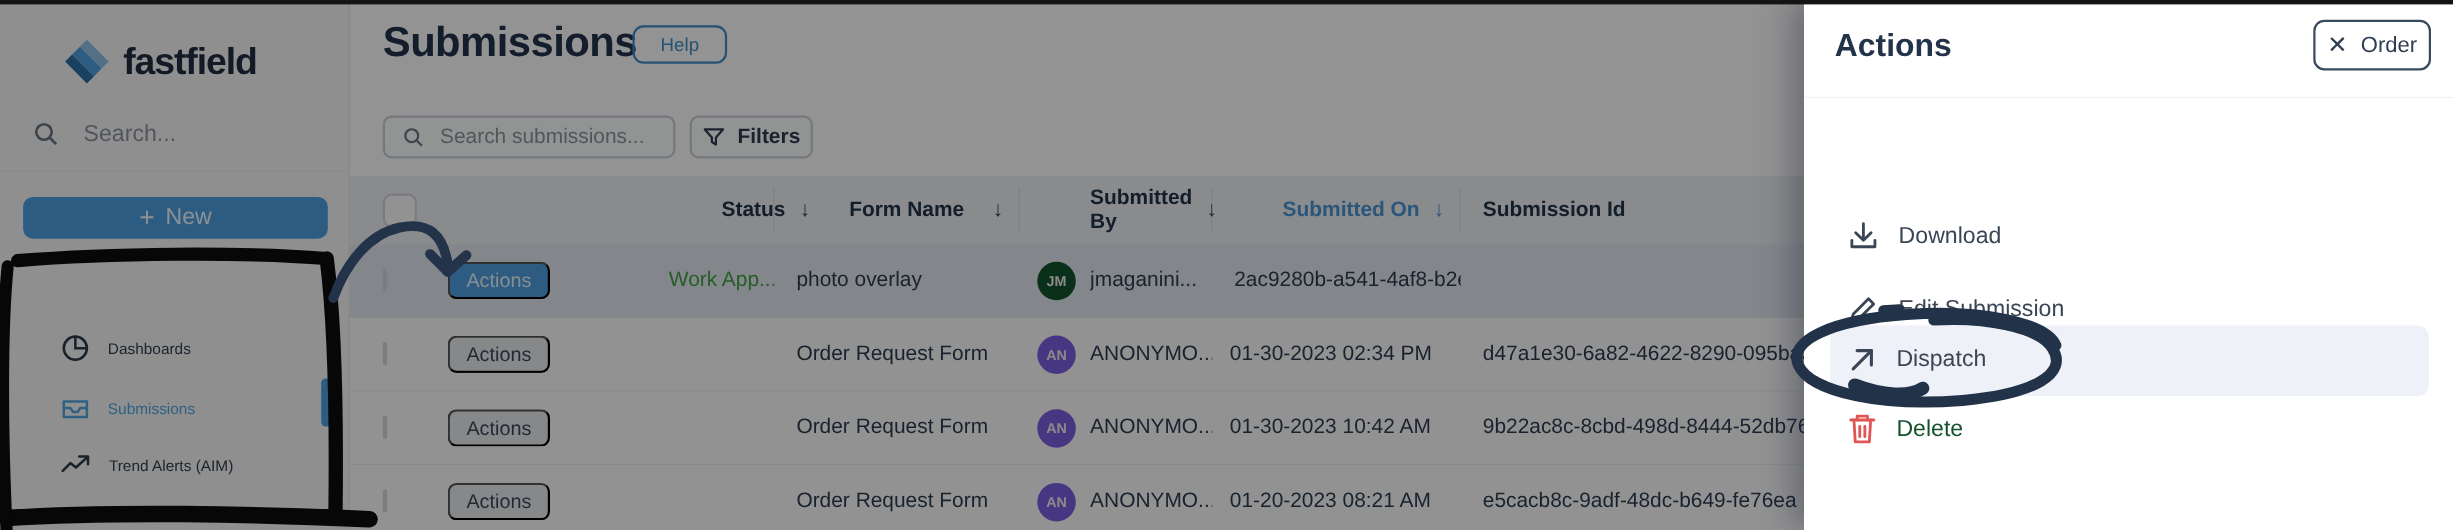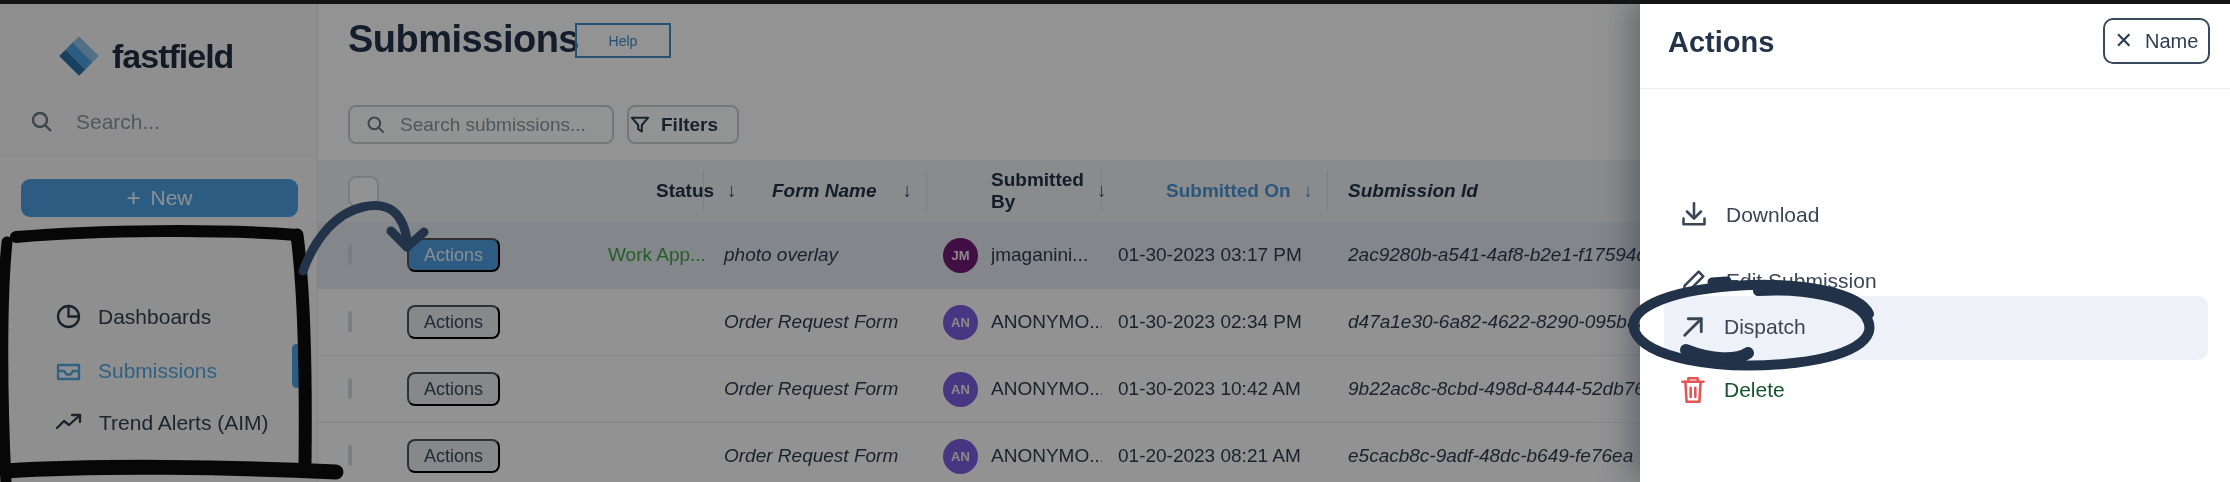--- a/index.html
+++ b/index.html
@@ -19,43 +19,43 @@
   .logo-text { font-size:34px; font-weight:bold; color:#1f2d40; letter-spacing:-1px; }
   .side-search { position:absolute; top:110px; left:30px; display:flex; gap:22px; }
   .side-search-text { font-size:21px; color:#8d959f; }
   .side-divider { position:absolute; top:155px; left:0; width:318px; height:1px; background:#e7e9ec; }
   .new-btn { position:absolute; top:179px; left:21px; width:277px; height:38px; background:#4e9fe0; border-radius:9px; display:flex; align-items:center; justify-content:center; gap:10px; color:#f2f8fd; font-size:21px; }
   .new-plus { font-size:24px; line-height:1; }
   .section-hdr { position:absolute; top:246px; left:40px; width:258px; display:flex; align-items:center; }
   .section-hdr-label { font-size:23px; font-weight:bold; color:#24344a; }
   .section-chevron { margin-left:auto; margin-right:18px; }
   .side-item { position:absolute; left:55px; display:flex; align-items:center; gap:16px; }
-  .side-item .lbl { font-size:21px; color:#33404f; }
+  .side-item .lbl { font-size:14px; color:#33404f; }
   .side-item.active .lbl { color:#52a7e0; }
   .active-bar { position:absolute; left:292px; top:344px; width:9px; height:44px; border-radius:5px; background:#4e9fe0; }
 
   
   .main { position:absolute; top:0; left:318px; width:1912px; height:482px; background:#fdfdfe; z-index:5; }
   .page-title { position:absolute; top:18px; left:30px; font-size:38px; font-weight:bold; color:#22334a; letter-spacing:-0.5px; }
-  .help-btn { position:absolute; top:23px; left:257px; width:96px; height:35px; border:2px solid #3f8ec9; border-radius:0; color:#3f8ec9; font-size:14px; display:flex; align-items:center; justify-content:center; background:transparent; }
+  .help-btn { position:absolute; top:23px; left:257px; width:86px; height:35px; border:2px solid #3f8ec9; border-radius:10px; color:#3f8ec9; font-size:17px; display:flex; align-items:center; justify-content:center; background:transparent; }
   .tbl-search { position:absolute; top:105px; left:30px; width:266px; height:39px; border:2px solid #c9ced6; border-radius:8px; display:flex; align-items:center; gap:14px; padding-left:16px; background:#fcfdfe; }
   .tbl-search-text { font-size:19px; color:#8d959f; }
-  .filters-btn { position:absolute; top:105px; left:309px; width:112px; height:39px; border:2px solid #c9ced6; border-radius:8px; display:flex; align-items:center; justify-content:flex-start; gap:10px; background:#fcfdfe; }
+  .filters-btn { position:absolute; top:105px; left:309px; width:112px; height:39px; border:2px solid #c9ced6; border-radius:8px; display:flex; align-items:center; justify-content:center; gap:10px; background:#fcfdfe; }
   .filters-label { font-size:19px; font-weight:bold; color:#2b3b4e; }
 
   
   .table-wrap { position:absolute; top:160px; left:0; width:1912px; }
   .trow { display:grid; grid-template-columns:52px 206px 98px 223px 175px 226px 1fr; align-items:center; padding-left:30px; }
   .thead { height:62px; background:#edeff2; }
   .thead .hcell { display:flex; align-items:center; height:40px; font-size:19px; font-weight:bold; color:#22344a; }
   .hcell.b-r { border-right:1px solid #d8dbe0;margin-left:48px; }
   .hcell .arrow { font-size:19px; margin-left:13px; color:#3c4a5c; }
   .hcell .arrow.push { margin-left:auto; margin-right:14px; }
   .hcell.sorted, .hcell.sorted .arrow { color:#4a95d6; }
-  .pad20 { padding-left:20px;font-style:italic; } .pad16 { padding-left:16px; } .pad2 { padding-left:2px; }
+  .pad20 { padding-left:20px; } .pad16 { padding-left:16px; } .pad2 { padding-left:2px; }
   .drow { height:67px; background:#fbfcfd; border-bottom:1px solid #e6e8ec; }
   .drow.selected { background:#e2e7ee; }
   .checkbox { width:31px; height:31px; border:2px solid #d2d6db; border-radius:8px; background:rgba(255,255,255,0.75); }
   .actions-btn { margin-left:7px; width:93px; height:34px; border-radius:8px; background:#e7eaee; color:#3c4a5a; font-size:18px; display:flex; align-items:center; justify-content:center; }
   .actions-btn.primary { background:#4f9ede; color:#eaf3fa; }
   .cell { font-size:19px; color:#2e3d4f; white-space:nowrap; overflow:hidden; }
   .cell.status { color:#43a047; }
   .subby { display:flex; align-items:center; gap:13px; }
   .avatar { width:35px; height:35px; border-radius:50%; display:flex; align-items:center; justify-content:center; color:#f3ecec; font-size:13px; font-weight:bold; flex:0 0 auto; }
 
@@ -198,24 +198,23 @@
       </div>
 
       <div class="trow drow selected">
         <div><span class="checkbox"></span></div>
         <div>
             <button class="actions-btn primary">Actions</button>
           </div>
         <div class="cell status pad2">Work App...</div>
         <div class="cell pad20">photo overlay</div>
         <div class="subby pad16">
-          <span class="avatar" style="background-color: #701a75;">JM</span>
+          <span class="avatar" style="background-color: #14532d;">JM</span>
           <span class="cell">jmaganini...</span>
         </div>
-        <div class="cell pad16">01-30-2023 03:17 PM</div>
         <div class="cell pad20">2ac9280b-a541-4af8-b2e1-f17594dc</div>
       </div>
 
       <div class="trow drow">
         <div><span class="checkbox"></span></div>
         <div>
             <button class="actions-btn">Actions</button>
           </div>
         <div class="cell status pad2"></div>
         <div class="cell pad20">Order Request Form</div>
@@ -258,21 +257,21 @@
       </div>
     </div>
   </div>
 
   <div class="overlay"></div>
 
   <div class="panel">
     <div class="panel-title">Actions</div>
     <button class="close-btn">
       <span class="close-x">✕</span>
-      <span>Name</span>
+      <span>Order</span>
     </button>
     <div class="panel-divider"></div>
 
     <div class="menu-hl"></div>
 
 
     <div class="menu-item" style="top:201px;">
       <span>
         <svg width="28" height="28" viewBox="0 0 24 24" fill="none" stroke="#3a4656" stroke-width="2.2" stroke-linecap="round" stroke-linejoin="round">
           <line x1="12" y1="2" x2="12" y2="14"></line>

